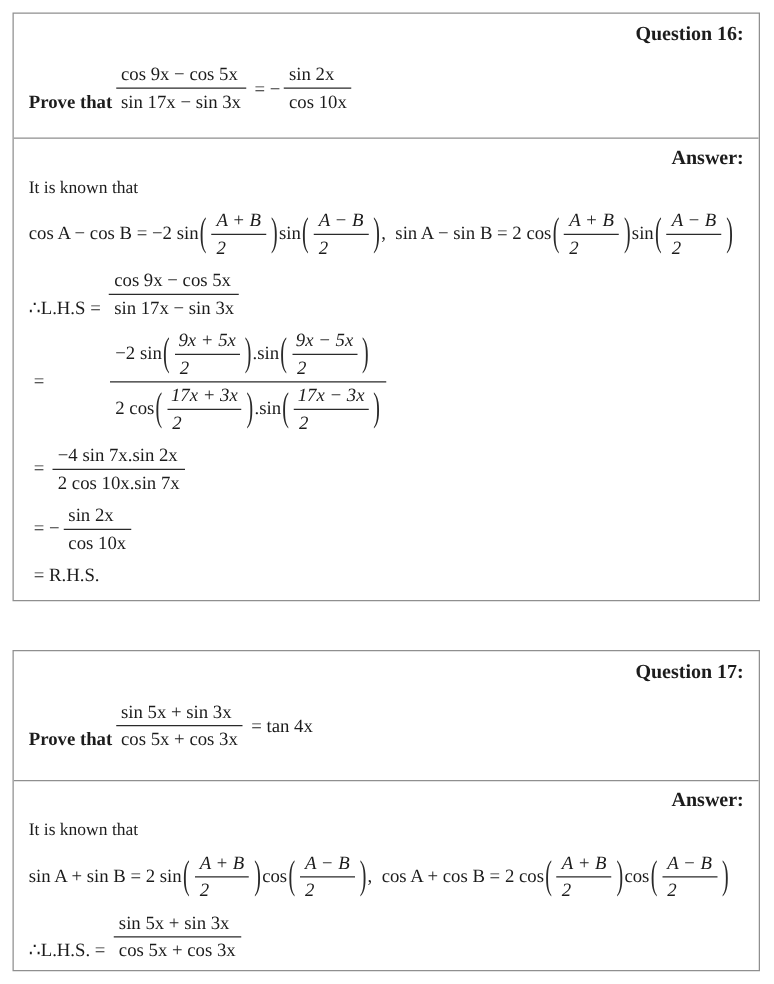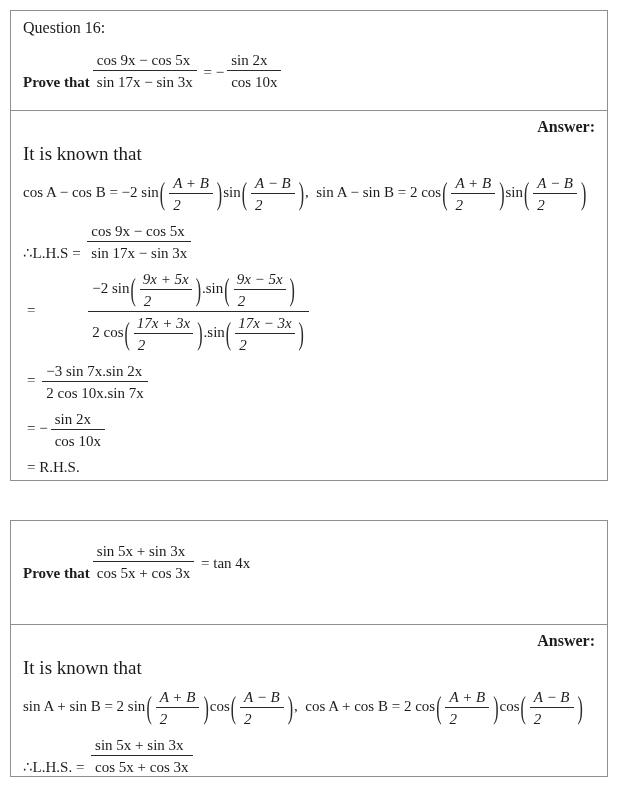--- a/index.html
+++ b/index.html
@@ -14,26 +14,26 @@
     overflow:hidden;
   }
   .qbox--16{height:471px;margin-bottom:39px;}
   .qbox--17{height:257px;}
   .qpart{
     border-bottom:1.5px solid #8f8f8f;box-sizing:border-box;
     padding:7px 12px 0 12px;
   }
   .qbox--16 .qpart{height:100px;}
   .qbox--17 .qpart{height:104px;}
-  .qtitle{font-size:16px;font-weight:normal;line-height:1.2;}
+  .qtitle{font-size:16px;font-weight:bold;line-height:1.2;text-align:right;}
   .statement{margin-top:14px;font-size:15px;line-height:1.2;}
   .prove{font-weight:bold;margin-right:0;}
   .ans{padding:7px 12px 0 12px;}
   .anslabel{font-size:16px;font-weight:bold;line-height:1.15;text-align:right;}
-  .intro{margin:7px 0 0 0;font-size:19px;line-height:1.2;}
+  .intro{margin:7px 0 0 0;font-size:14px;line-height:1.2;}
   .mathline{margin:8px 0;font-size:15px;line-height:1.2;}
   .mathline.indent{padding-left:4px;}
   
   .mt{white-space:pre;}
   .raised{vertical-align:0.68em;}
   .frac{
     display:inline-block;vertical-align:baseline;
     margin:0 3px;line-height:1.2;
   }
   .frac.mid{vertical-align:middle;}
@@ -58,28 +58,29 @@
       <div class="statement">
         <span class="prove">Prove that</span><span class="mexpr"><span class="frac"><span class="num">cos 9x − cos 5x</span><span class="den">sin 17x − sin 3x</span></span><span class="mt raised"> = −</span><span class="frac"><span class="num">sin 2x</span><span class="den">cos 10x</span></span></span>
       </div>
     </div>
     <div class="ans">
       <div class="anslabel">Answer:</div>
       <div class="intro">It is known that</div>
       <div class="mathline"><span class="mt">cos A − cos B = −2 sin</span><span class="paren">(</span><span class="pgrp"><span class="frac mid"><span class="num">A + B</span><span class="den">2</span></span></span><span class="paren">)</span><span class="mt">sin</span><span class="paren">(</span><span class="pgrp"><span class="frac mid"><span class="num">A − B</span><span class="den">2</span></span></span><span class="paren">)</span><span class="mt">,  sin A − sin B = 2 cos</span><span class="paren">(</span><span class="pgrp"><span class="frac mid"><span class="num">A + B</span><span class="den">2</span></span></span><span class="paren">)</span><span class="mt">sin</span><span class="paren">(</span><span class="pgrp"><span class="frac mid"><span class="num">A − B</span><span class="den">2</span></span></span><span class="paren">)</span></div>
       <div class="mathline"><span class="mt">∴L.H.S = </span><span class="frac"><span class="num">cos 9x − cos 5x</span><span class="den">sin 17x − sin 3x</span></span></div>
       <div class="mathline indent"><span class="mt">= </span><span class="frac mid"><span class="num bigrow"><span class="mt">−2 sin</span><span class="paren">(</span><span class="pgrp"><span class="frac mid"><span class="num">9x + 5x</span><span class="den">2</span></span></span><span class="paren">)</span><span class="mt">.sin</span><span class="paren">(</span><span class="pgrp"><span class="frac mid"><span class="num">9x − 5x</span><span class="den">2</span></span></span><span class="paren">)</span></span><span class="den bigrow"><span class="mt">2 cos</span><span class="paren">(</span><span class="pgrp"><span class="frac mid"><span class="num">17x + 3x</span><span class="den">2</span></span></span><span class="paren">)</span><span class="mt">.sin</span><span class="paren">(</span><span class="pgrp"><span class="frac mid"><span class="num">17x − 3x</span><span class="den">2</span></span></span><span class="paren">)</span></span></span></div>
-      <div class="mathline indent"><span class="mt">= </span><span class="frac mid"><span class="num">−3 sin 7x.sin 2x</span><span class="den">2 cos 10x.sin 7x</span></span></div>
+      <div class="mathline indent"><span class="mt">= </span><span class="frac mid"><span class="num">−4 sin 7x.sin 2x</span><span class="den">2 cos 10x.sin 7x</span></span></div>
       <div class="mathline indent"><span class="mt">= −</span><span class="frac mid"><span class="num">sin 2x</span><span class="den">cos 10x</span></span></div>
       <div class="mathline indent"><span class="mt">= R.H.S.</span></div>
     </div>
   </section>
 
   <section class="qbox qbox--17">
     <div class="qpart">
+      <div class="qtitle">Question 17:</div>
       <div class="statement">
         <span class="prove">Prove that</span><span class="mexpr"><span class="frac"><span class="num">sin 5x + sin 3x</span><span class="den">cos 5x + cos 3x</span></span><span class="mt raised"> = tan 4x</span></span>
       </div>
     </div>
     <div class="ans">
       <div class="anslabel">Answer:</div>
       <div class="intro">It is known that</div>
       <div class="mathline"><span class="mt">sin A + sin B = 2 sin</span><span class="paren">(</span><span class="pgrp"><span class="frac mid"><span class="num">A + B</span><span class="den">2</span></span></span><span class="paren">)</span><span class="mt">cos</span><span class="paren">(</span><span class="pgrp"><span class="frac mid"><span class="num">A − B</span><span class="den">2</span></span></span><span class="paren">)</span><span class="mt">,  cos A + cos B = 2 cos</span><span class="paren">(</span><span class="pgrp"><span class="frac mid"><span class="num">A + B</span><span class="den">2</span></span></span><span class="paren">)</span><span class="mt">cos</span><span class="paren">(</span><span class="pgrp"><span class="frac mid"><span class="num">A − B</span><span class="den">2</span></span></span><span class="paren">)</span></div>
       <div class="mathline"><span class="mt">∴L.H.S. = </span><span class="frac"><span class="num">sin 5x + sin 3x</span><span class="den">cos 5x + cos 3x</span></span></div>
     </div>

